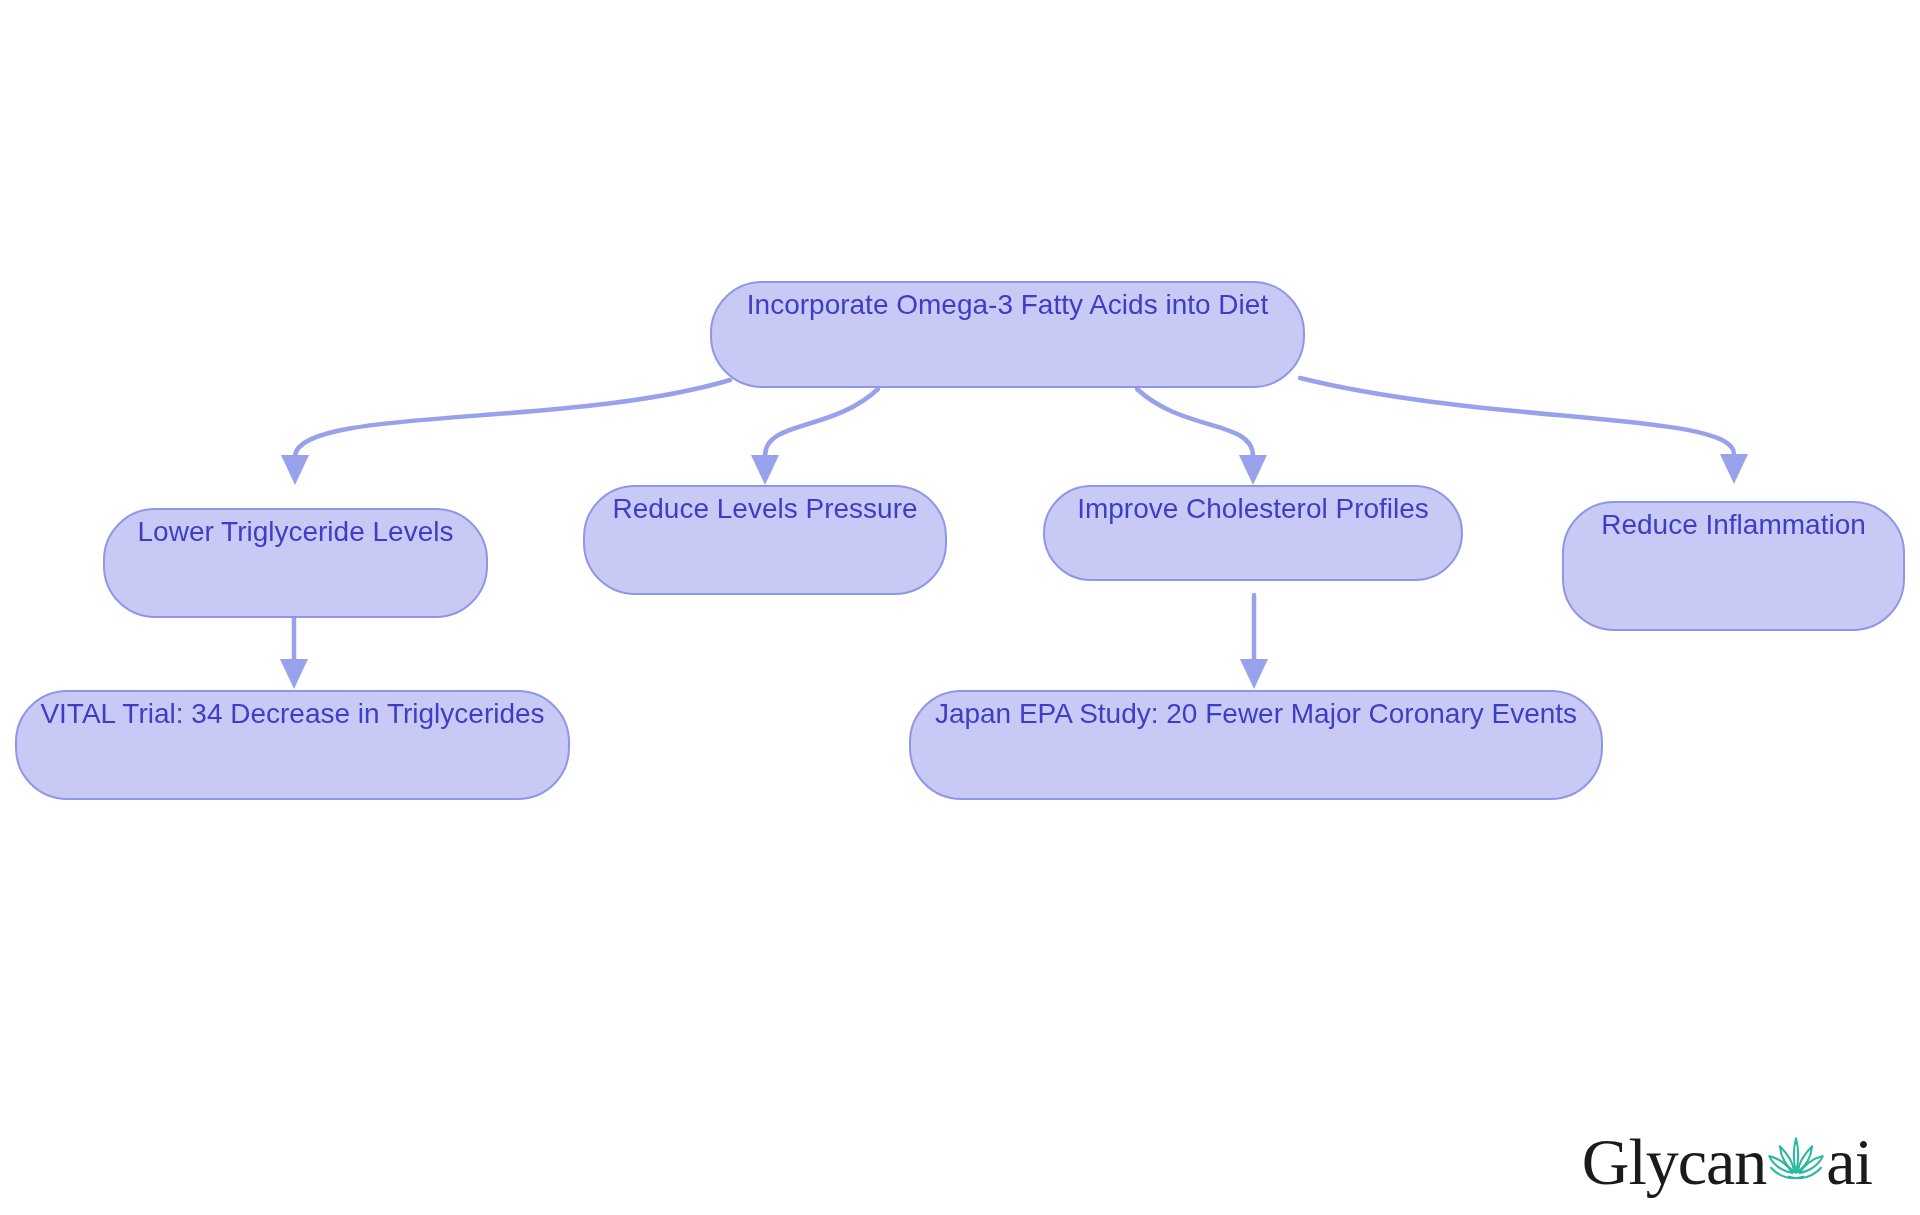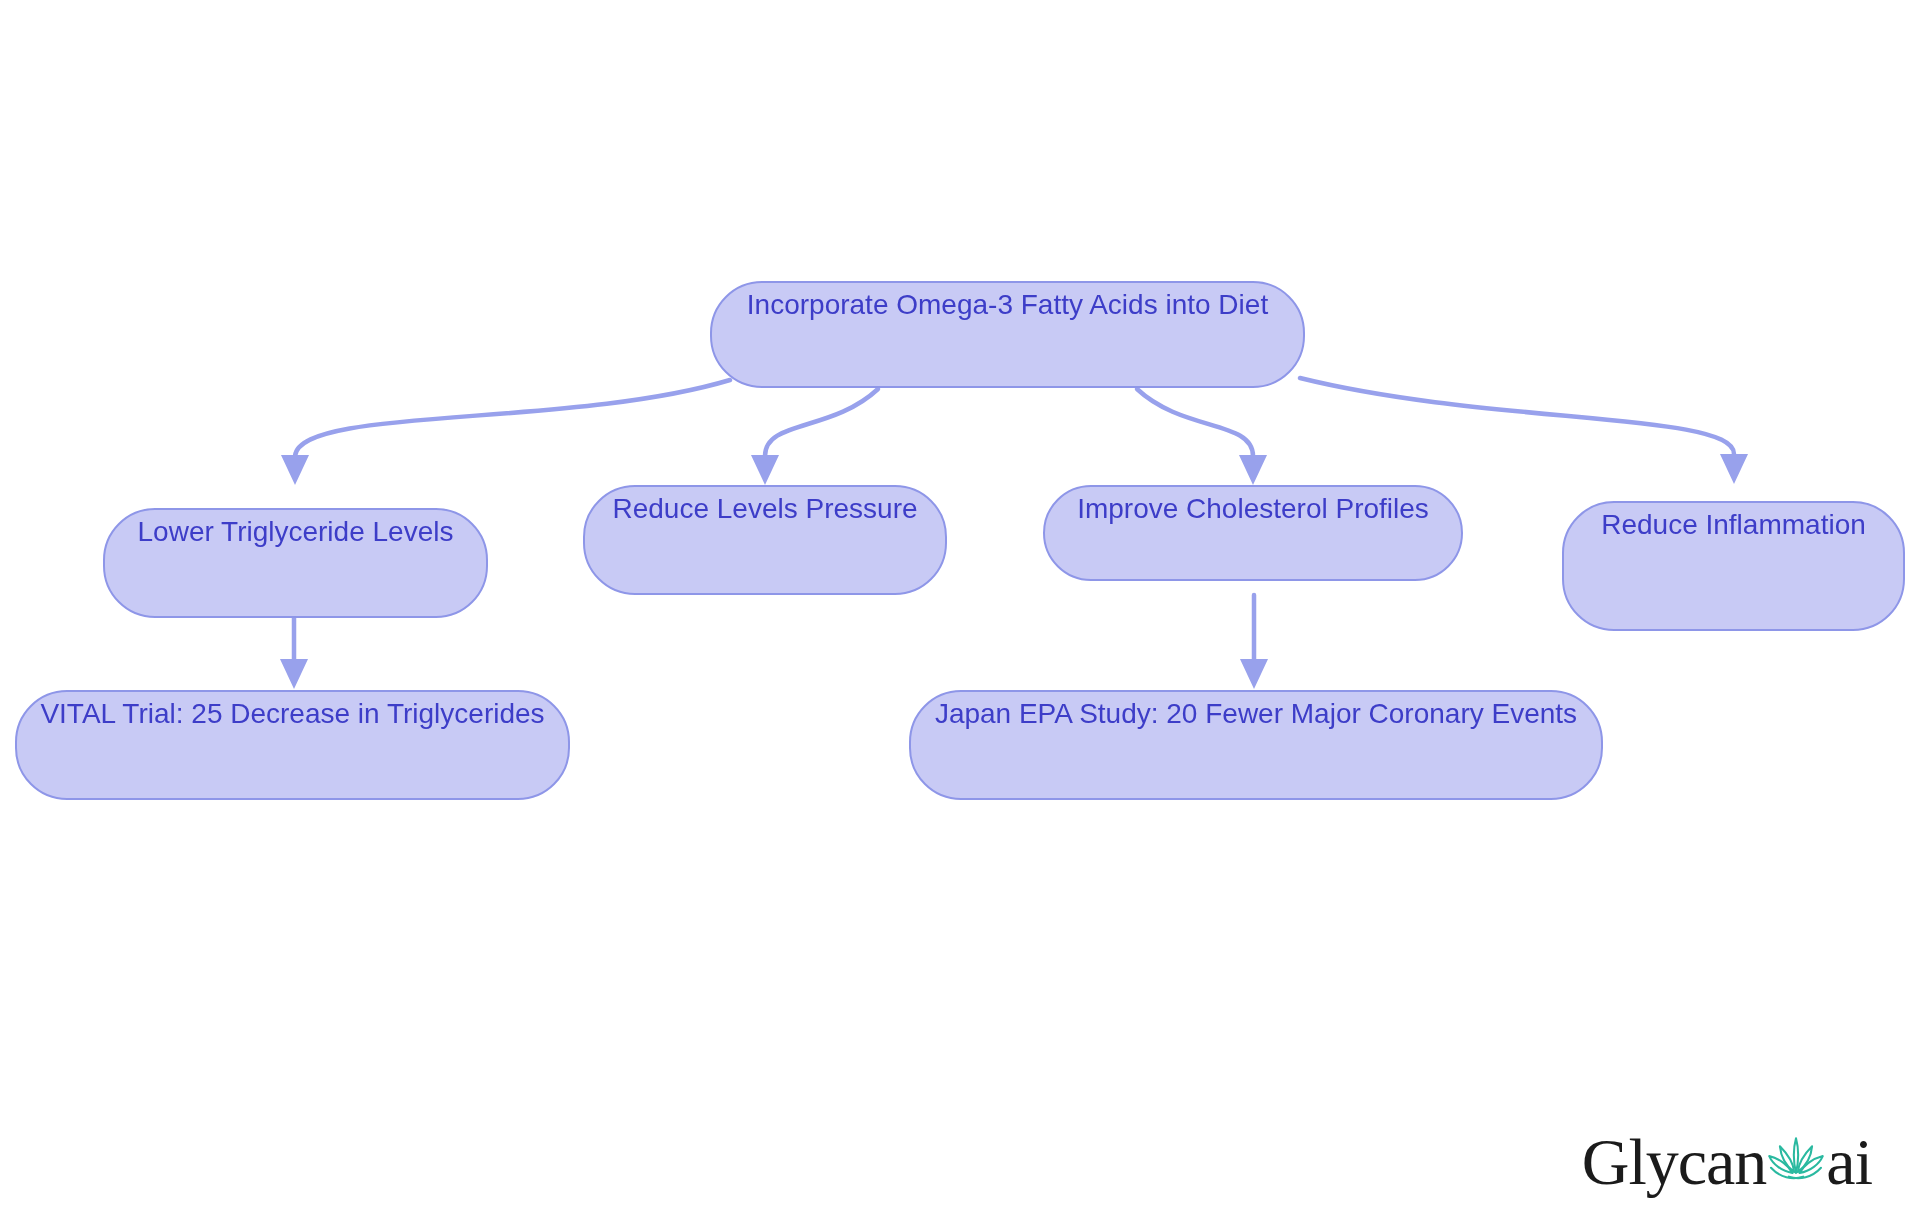--- a/index.html
+++ b/index.html
@@ -103,21 +103,21 @@
 
   <div class="node node-improve-cholesterol">
     <span>Improve Cholesterol Profiles</span>
   </div>
 
   <div class="node node-reduce-inflammation">
     <span>Reduce Inflammation</span>
   </div>
 
   <div class="node node-vital-trial">
-    <span>VITAL Trial: 25 Decrease in Triglycerides</span>
+    <span>VITAL Trial: 34 Decrease in Triglycerides</span>
   </div>
 
   <div class="node node-japan-epa">
     <span>Japan EPA Study: 20 Fewer Major Coronary Events</span>
   </div>
 
   <div class="logo">
     <span class="word">Glycan</span>
     <span class="leaf-wrap">
       <svg class="leaf-icon" width="58" height="50" viewBox="0 0 64 56">

